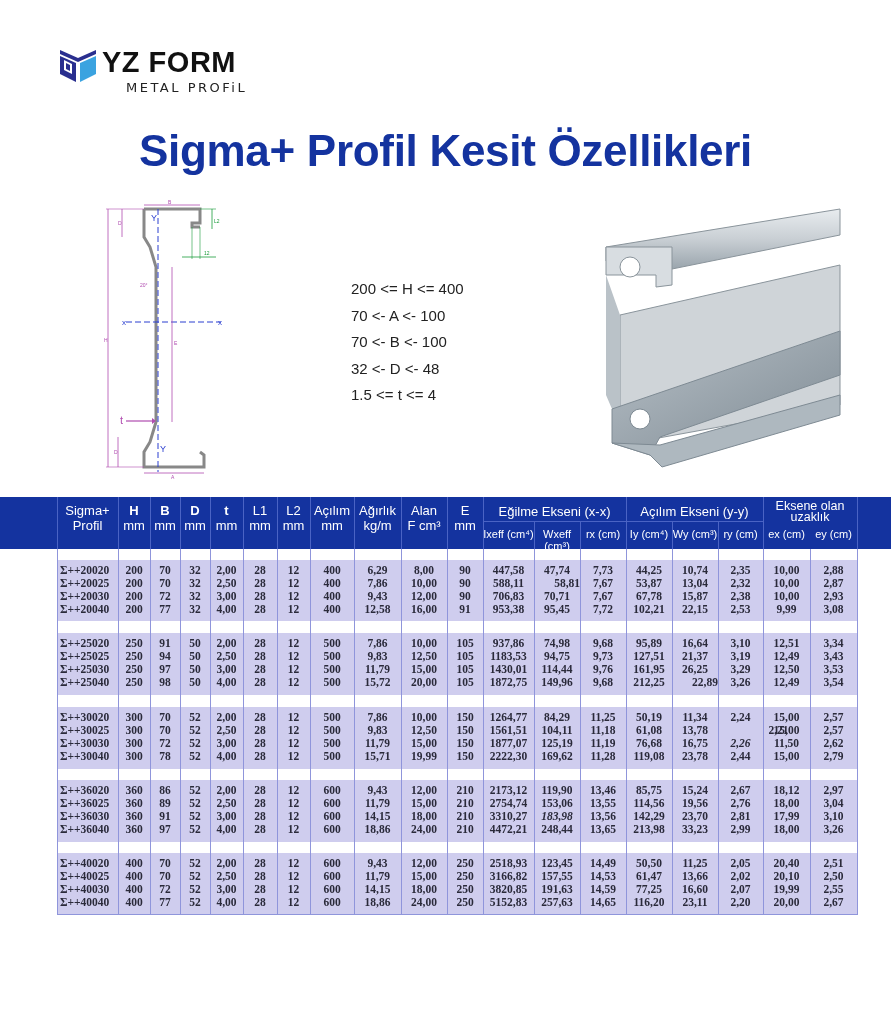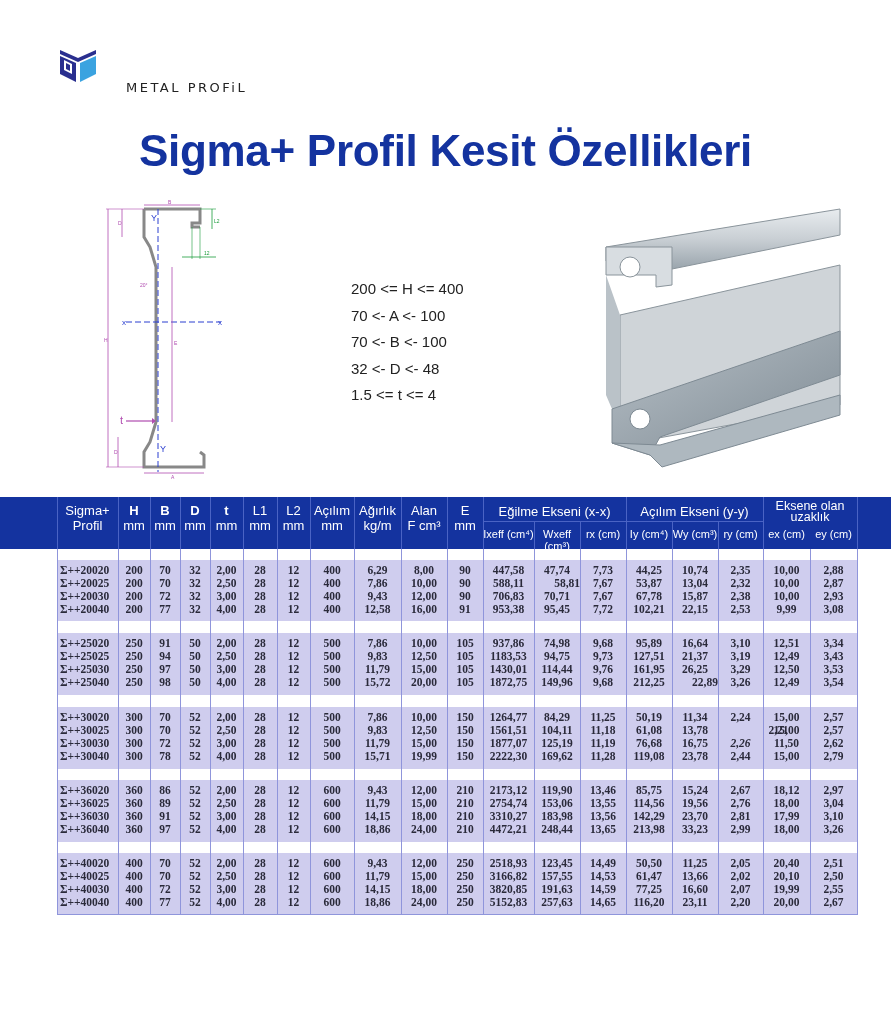--- a/index.html
+++ b/index.html
@@ -39,20 +39,21 @@
 <body>
 
 <div class="logo">
   <svg class="logo-mark" viewBox="0 0 40 40">
     <polygon points="2,6 20,14 38,6 38,10 20,18 2,10" fill="#2a2f8f"></polygon>
     <polygon points="2,12 18,19 18,38 2,30" fill="#2a2f8f"></polygon>
     <polygon points="22,19 38,12 38,30 22,38" fill="#3ba3e0"></polygon>
     <polygon points="6,16 14,20 14,30 6,26" fill="#ffffff"></polygon>
     <polygon points="8,19 12,21 12,27 8,25" fill="#2a2f8f"></polygon>
   </svg>
+  <div class="logo-text">YZ FORM</div>
   <div class="logo-sub">METAL PROFiL</div>
 </div>
 
 <div class="title">Sigma+ Profil Kesit Özellikleri</div>
 
 <svg class="diagram" viewBox="0 0 140 283">
 
   <path d="M48,12 L48,40 L54,50 L60,70 L60,225 L54,245 L48,255 L48,270 L108,270 L108,258 L104,255" fill="none" stroke="#888" stroke-width="3"></path>
   <path d="M48,12 L104,12 L104,26 L96,26 L96,30 L104,30" fill="none" stroke="#888" stroke-width="3"></path>
 
@@ -518,21 +519,21 @@
       <div class="cell" style="left: 93px; width: 30px;">91</div>
       <div class="cell" style="left: 123px; width: 30px;">52</div>
       <div class="cell" style="left: 153px; width: 33px;">3,00</div>
       <div class="cell" style="left: 186px; width: 34px;">28</div>
       <div class="cell" style="left: 220px; width: 33px;">12</div>
       <div class="cell" style="left: 253px; width: 44px;">600</div>
       <div class="cell" style="left: 297px; width: 47px;">14,15</div>
       <div class="cell" style="left: 344px; width: 46px;">18,00</div>
       <div class="cell" style="left: 390px; width: 36px;">210</div>
       <div class="cell" style="left: 426px; width: 51px;">3310,27</div>
-      <div class="cell" style="left: 477px; width: 46px;">183,98</div>
+      <div class="cell" style="left: 477px; width: 46px; font-style: italic;">183,98</div>
       <div class="cell" style="left: 523px; width: 46px;">13,56</div>
       <div class="cell" style="left: 569px; width: 46px;">142,29</div>
       <div class="cell" style="left: 615px; width: 46px;">23,70</div>
       <div class="cell" style="left: 661px; width: 45px;">2,81</div>
       <div class="cell" style="left: 706px; width: 47px;">17,99</div>
       <div class="cell" style="left: 753px; width: 47px;">3,10</div>
     </div>
     <div class="row" style="top: 823px;">
       <div class="cell name" style="left: 0px; width: 61px;">Σ++36040</div>
       <div class="cell" style="left: 61px; width: 32px;">360</div>

